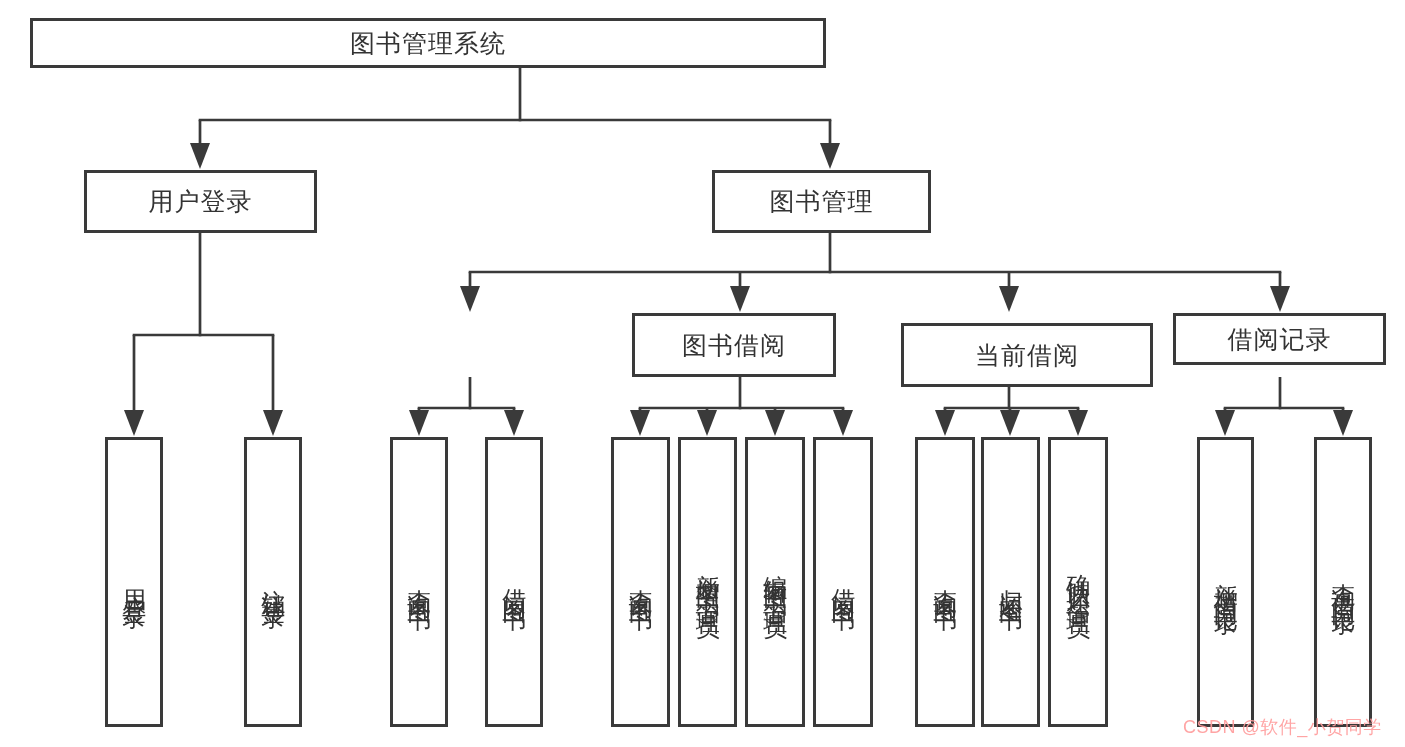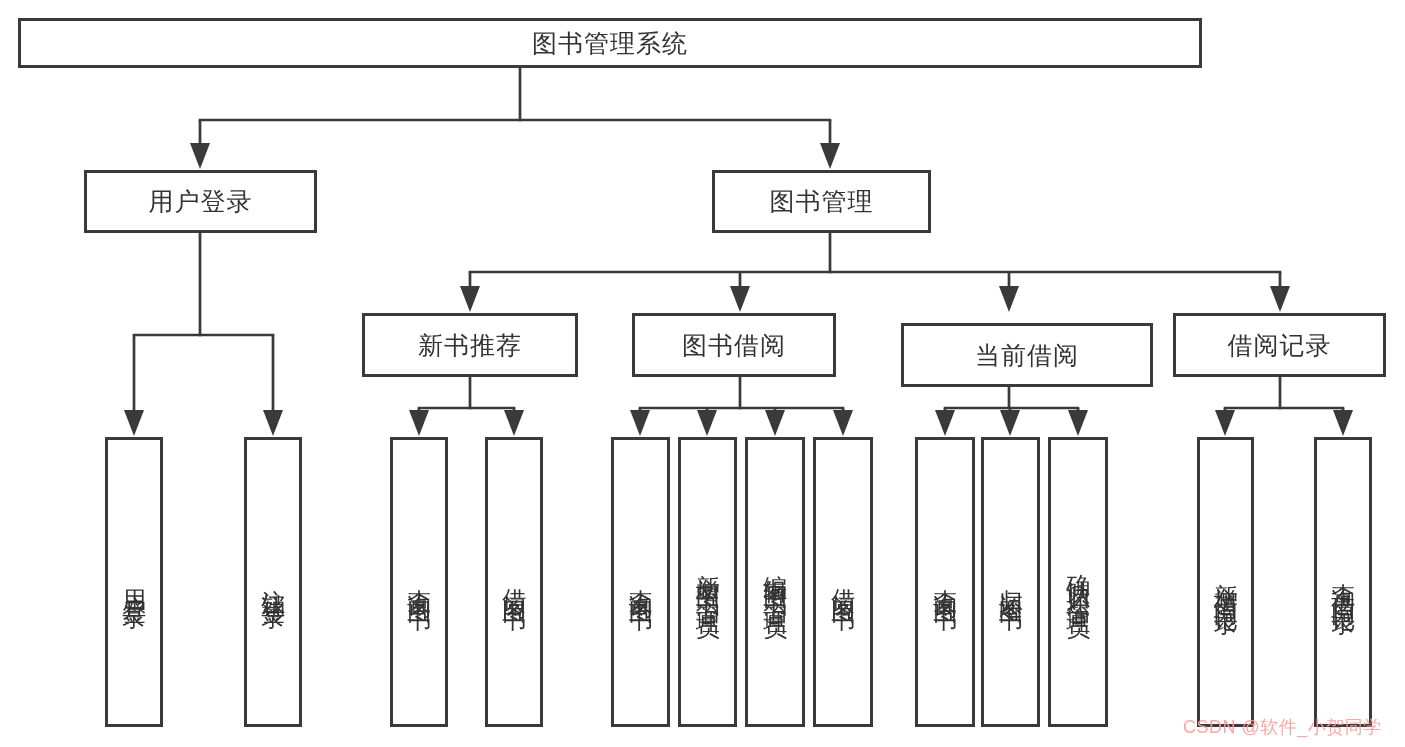--- a/index.html
+++ b/index.html
@@ -110,29 +110,28 @@
       <line x1="1078" y1="408" x2="1078" y2="421" stroke="#3a3a3a" stroke-width="2.7"></line>
       <polygon points="1068,410 1088,410 1078,436" fill="#3a3a3a"></polygon>
       <line x1="1280" y1="377" x2="1280" y2="409.3" stroke="#3a3a3a" stroke-width="2.7"></line>
       <line x1="1223.7" y1="408" x2="1344.3" y2="408" stroke="#3a3a3a" stroke-width="2.7"></line>
       <line x1="1225" y1="408" x2="1225" y2="421" stroke="#3a3a3a" stroke-width="2.7"></line>
       <polygon points="1215,410 1235,410 1225,436" fill="#3a3a3a"></polygon>
       <line x1="1343" y1="408" x2="1343" y2="421" stroke="#3a3a3a" stroke-width="2.7"></line>
       <polygon points="1333,410 1353,410 1343,436" fill="#3a3a3a"></polygon>
     </svg>
 
-  <div class="node h" style="left:18px; top:18px; width:1184px; height:50px;">图书管理系统</div>
+  <div class="node h" style="left:30px; top:18px; width:796px; height:50px;">图书管理系统</div>
 
   <div class="node h" style="left:84px; top:170px; width:233px; height:63px;">用户登录</div>
   <div class="node h" style="left:712px; top:170px; width:219px; height:63px;">图书管理</div>
 
-  <div class="node h" style="left:362px; top:313px; width:216px; height:64px;">新书推荐</div>
   <div class="node h" style="left:632px; top:313px; width:204px; height:64px;">图书借阅</div>
   <div class="node h" style="left:901px; top:323px; width:252px; height:64px;">当前借阅</div>
-  <div class="node h" style="left:1173px; top:313px; width:213px; height:64px;">借阅记录</div>
+  <div class="node h" style="left:1173px; top:313px; width:213px; height:52px;">借阅记录</div>
 
   <div class="node v" style="left:105px; top:437px; width:58px; height:290px;">用户登录</div>
   <div class="node v" style="left:244px; top:437px; width:58px; height:290px;">注销登录</div>
 
   <div class="node v" style="left:390px; top:437px; width:58px; height:290px;">查询图书</div>
   <div class="node v" style="left:485px; top:437px; width:58px; height:290px;">借阅图书</div>
 
   <div class="node v" style="left:611px; top:437px; width:59px; height:290px;">查询图书</div>
   <div class="node v" style="left:678px; top:437px; width:59px; height:290px;">新增图书（管理员）</div>
   <div class="node v" style="left:745px; top:437px; width:60px; height:290px;">编辑图书（管理员）</div>

